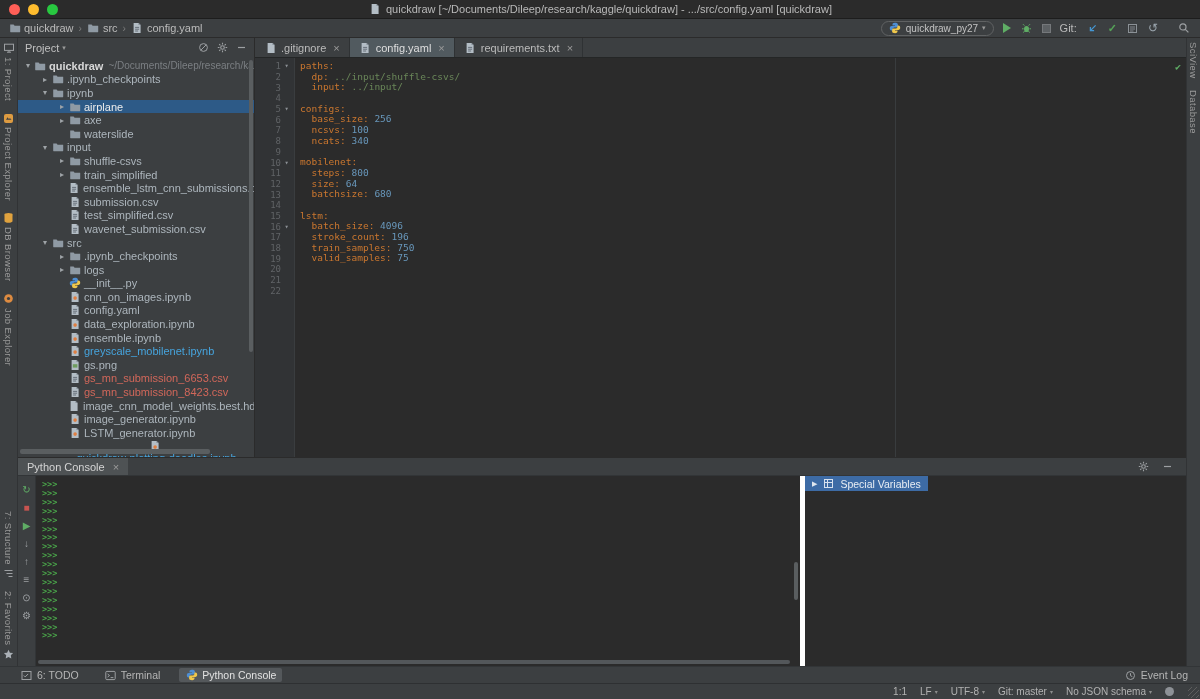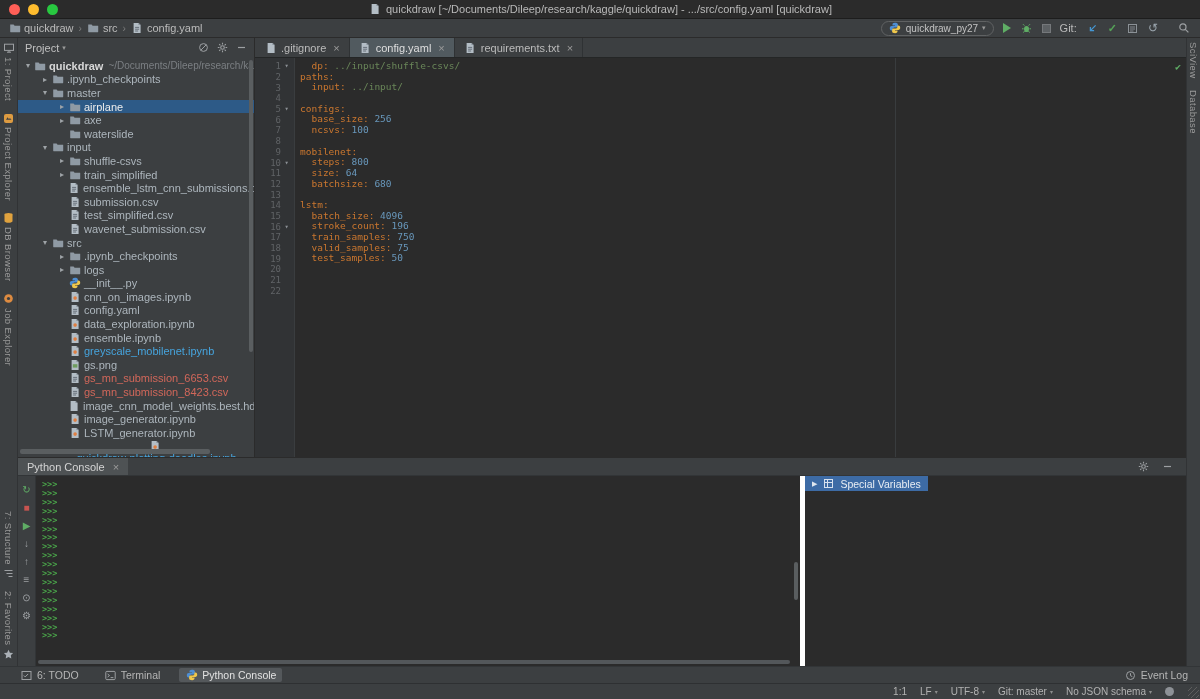--- a/index.html
+++ b/index.html
@@ -308,21 +308,21 @@
                 </span>
                 <span class="tree-label">.ipynb_checkpoints</span>
               </div>
               <div class="tree-row" style="padding-left: 21px;">
                 <span class="tree-arrow">▾</span>
                 <span class="icon">
                   <svg width="12" height="12" viewBox="0 0 12 12">
                     <path fill="#8f9aa4" d="M1.2 2.4h3.4l1 1.3h5.2c.2 0 .4.2.4.4v5.7c0 .2-.2.4-.4.4H1.6c-.2 0-.4-.2-.4-.4V2.4z"></path>
                   </svg>
                 </span>
-                <span class="tree-label">master</span>
+                <span class="tree-label">ipynb</span>
               </div>
               <div class="tree-row selected" style="padding-left: 38px;">
                 <span class="tree-arrow">▸</span>
                 <span class="icon">
                   <svg width="12" height="12" viewBox="0 0 12 12">
                     <path fill="#8f9aa4" d="M1.2 2.4h3.4l1 1.3h5.2c.2 0 .4.2.4.4v5.7c0 .2-.2.4-.4.4H1.6c-.2 0-.4-.2-.4-.4V2.4z"></path>
                   </svg>
                 </span>
                 <span class="tree-label">airplane</span>
               </div>
@@ -709,39 +709,39 @@
                   <span class="gutter-num">21</span>
                   <span class="fold"></span>
                 </div>
                 <div class="gutter-line">
                   <span class="gutter-num">22</span>
                   <span class="fold"></span>
                 </div>
               </div>
             <div class="code" id="code">
               <div class="margin-line"></div>
-            <div class="code-line"><span class="tok-p">  </span><span class="tok-k">dp:</span><span class="tok-p"> </span><span class="tok-s">../input/shuffle-csvs/</span></div>
-                <div class="code-line"><span class="tok-k">paths:</span></div>
+            <div class="code-line"><span class="tok-k">paths:</span></div>
+                <div class="code-line"><span class="tok-p">  </span><span class="tok-k">dp:</span><span class="tok-p"> </span><span class="tok-s">../input/shuffle-csvs/</span></div>
                 <div class="code-line"><span class="tok-p">  </span><span class="tok-k">input:</span><span class="tok-p"> </span><span class="tok-s">../input/</span></div>
                 <div class="code-line"></div>
                 <div class="code-line"><span class="tok-k">configs:</span></div>
                 <div class="code-line"><span class="tok-p">  </span><span class="tok-k">base_size:</span><span class="tok-p"> </span><span class="tok-n">256</span></div>
                 <div class="code-line"><span class="tok-p">  </span><span class="tok-k">ncsvs:</span><span class="tok-p"> </span><span class="tok-n">100</span></div>
+                <div class="code-line"><span class="tok-p">  </span><span class="tok-k">ncats:</span><span class="tok-p"> </span><span class="tok-n">340</span></div>
                 <div class="code-line"></div>
                 <div class="code-line"><span class="tok-k">mobilenet:</span></div>
                 <div class="code-line"><span class="tok-p">  </span><span class="tok-k">steps:</span><span class="tok-p"> </span><span class="tok-n">800</span></div>
                 <div class="code-line"><span class="tok-p">  </span><span class="tok-k">size:</span><span class="tok-p"> </span><span class="tok-n">64</span></div>
                 <div class="code-line"><span class="tok-p">  </span><span class="tok-k">batchsize:</span><span class="tok-p"> </span><span class="tok-n">680</span></div>
                 <div class="code-line"></div>
                 <div class="code-line"><span class="tok-k">lstm:</span></div>
                 <div class="code-line"><span class="tok-p">  </span><span class="tok-k">batch_size:</span><span class="tok-p"> </span><span class="tok-n">4096</span></div>
                 <div class="code-line"><span class="tok-p">  </span><span class="tok-k">stroke_count:</span><span class="tok-p"> </span><span class="tok-n">196</span></div>
                 <div class="code-line"><span class="tok-p">  </span><span class="tok-k">train_samples:</span><span class="tok-p"> </span><span class="tok-n">750</span></div>
                 <div class="code-line"><span class="tok-p">  </span><span class="tok-k">valid_samples:</span><span class="tok-p"> </span><span class="tok-n">75</span></div>
-                <div class="code-line"><span class="tok-p">  </span><span class="tok-k">test_samples:</span><span class="tok-p"> </span><span class="tok-n">50</span></div>
                 <div class="code-line"></div>
               </div>
             <span class="inspection-check">✔</span>
           </div>
         </div>
 
       </div>
 
       <div class="console">
         <div class="console-header">

